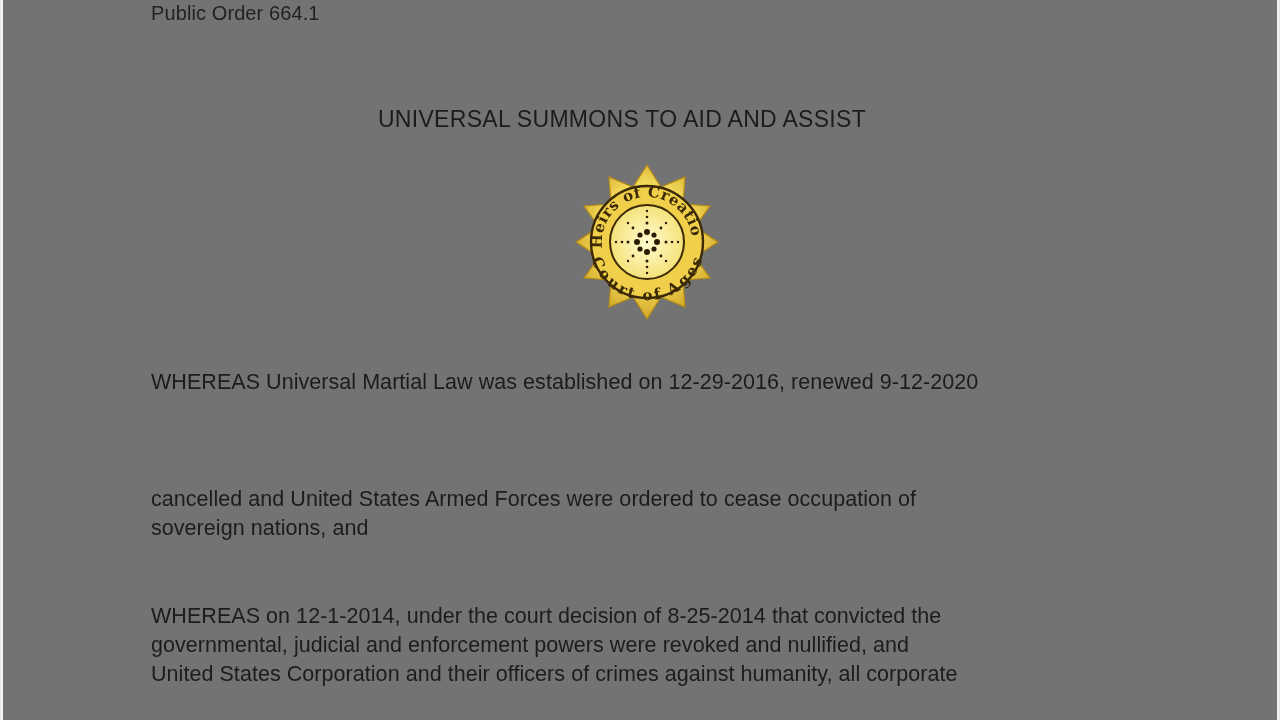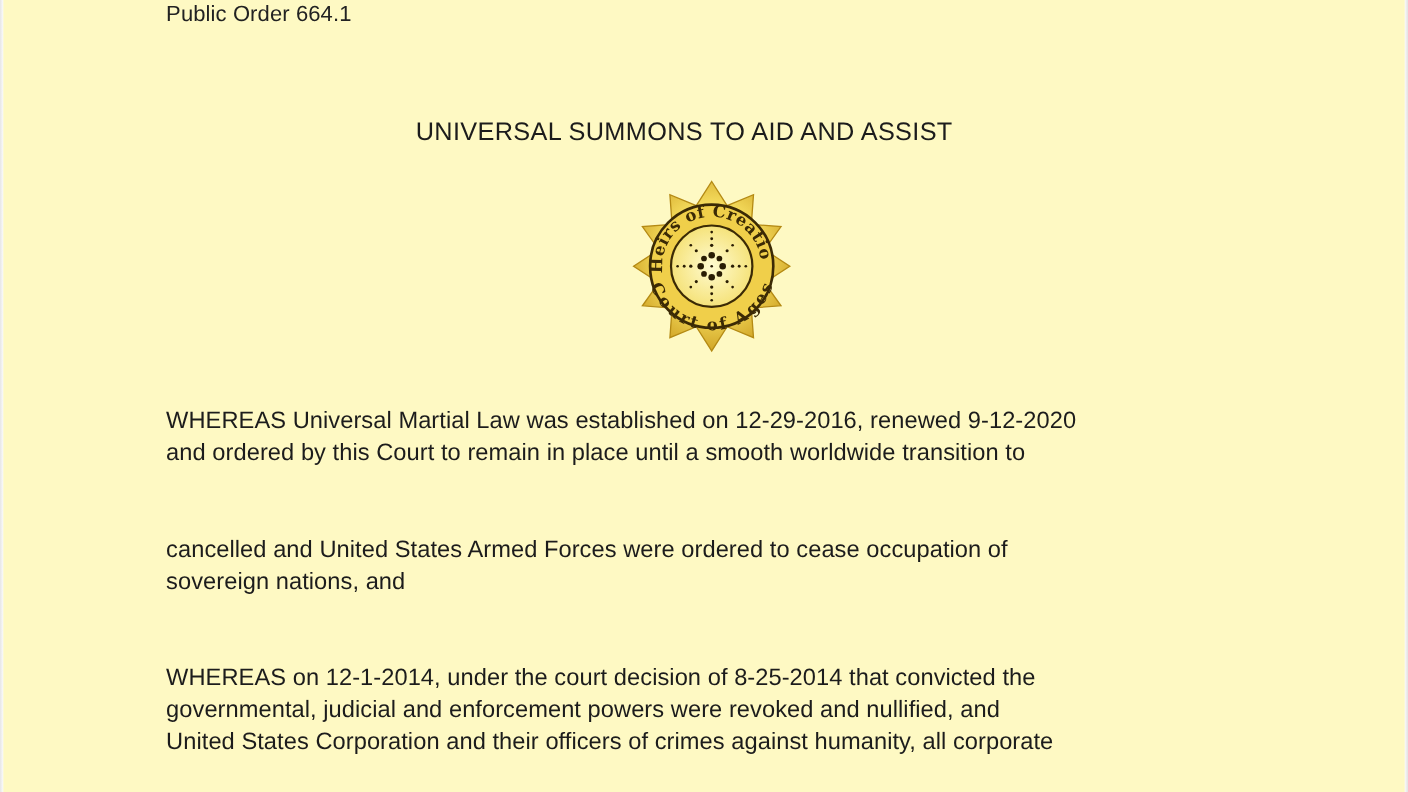--- a/index.html
+++ b/index.html
@@ -7,21 +7,21 @@
       padding: 0;
       width: 1280px;
       height: 720px;
       overflow: hidden;
       background: #ffffff;
     }
     .page {
       position: relative;
       width: 1280px;
       height: 720px;
-      background: #fef9c3;
+      background: #737373;
       font-family: "Liberation Sans", sans-serif;
       color: #1a1a1a;
     }
     .edge-left {
       position: absolute; left: 0; top: 0; width: 3px; height: 720px;
       background: linear-gradient(to right, #e6e6e6, #fbfbfb);
     }
     .edge-right {
       position: absolute; right: 0; top: 0; width: 3px; height: 720px;
       background: linear-gradient(to left, #e2e2e2, #fbfbfb);
@@ -131,21 +131,20 @@
         <circle cx="63" cy="93" r="1.4"></circle>
         <circle cx="58" cy="98" r="1.2"></circle>
         <circle cx="91" cy="93" r="1.4"></circle>
         <circle cx="96" cy="98" r="1.2"></circle>
       </g>
     </svg>
   </div>
 
   <div class="para p1">
     <span class="line">WHEREAS Universal Martial Law was established on 12-29-2016, renewed 9-12-2020</span>
-    <span class="line">and ordered by this Court to remain in place until a smooth worldwide transition to</span>
   </div>
 
   <div class="para p2">
     <span class="line">cancelled and United States Armed Forces were ordered to cease occupation of</span>
     <span class="line">sovereign nations, and</span>
   </div>
 
   <div class="para p3">
     <span class="line">WHEREAS on 12-1-2014, under the court decision of 8-25-2014 that convicted the</span>
     <span class="line">governmental, judicial and enforcement powers were revoked and nullified, and</span>

